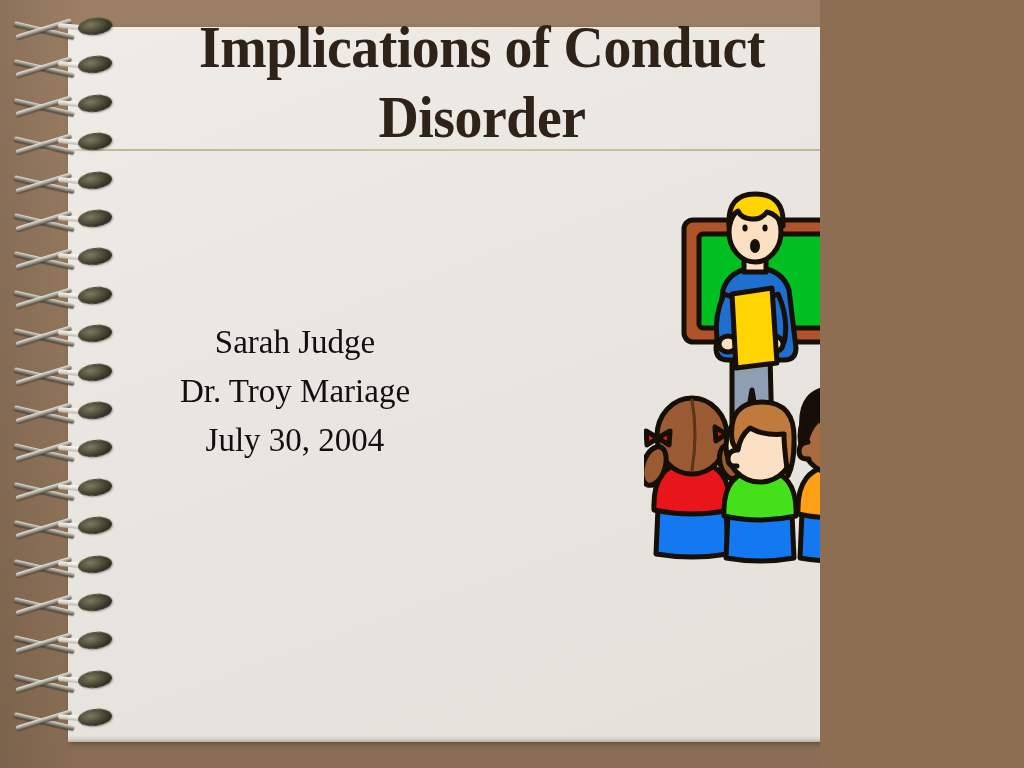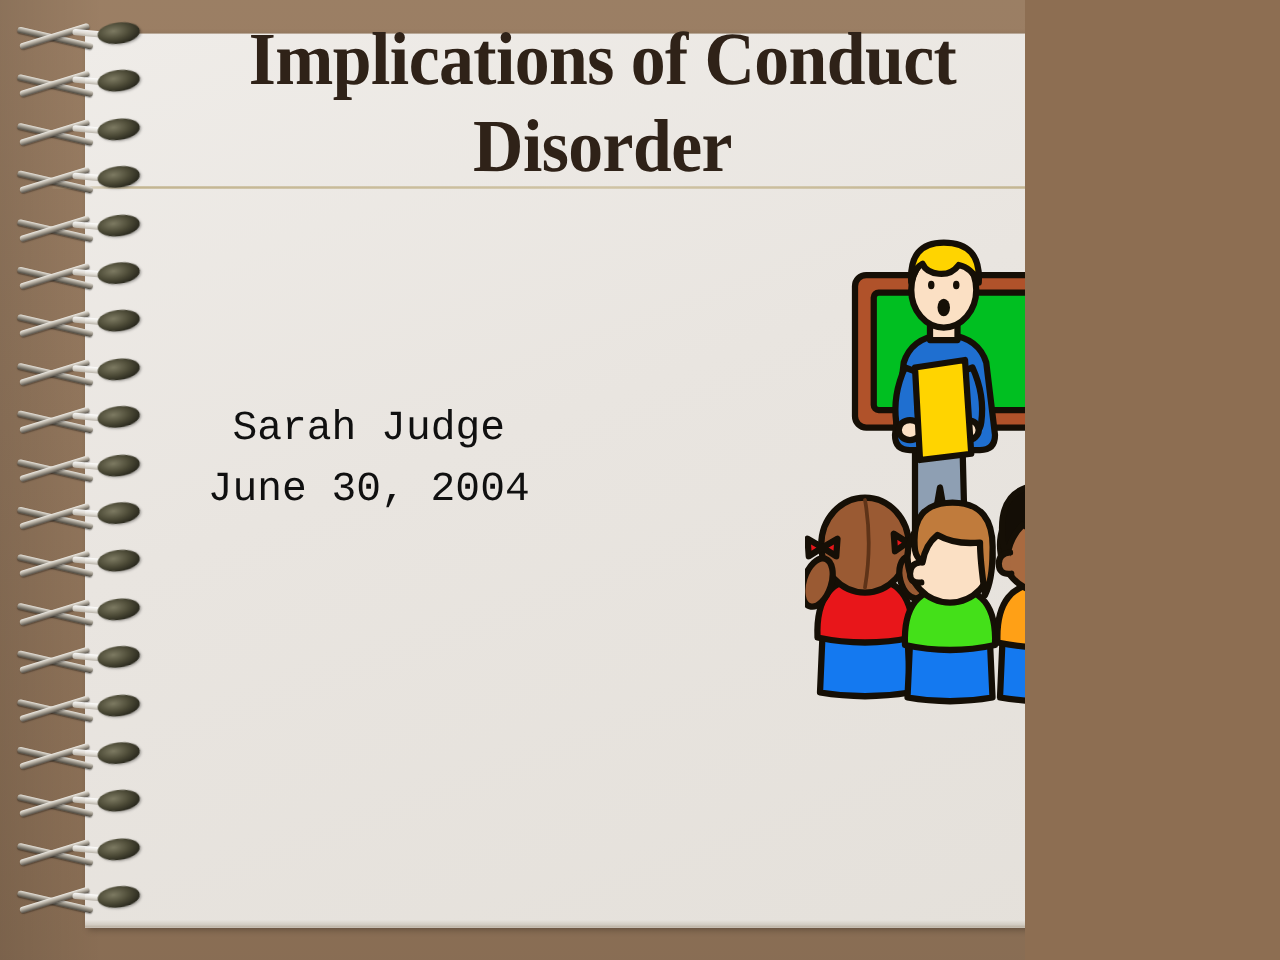--- a/index.html
+++ b/index.html
@@ -152,21 +152,21 @@
   }
 
   
   #body-block {
     position: absolute;
     left: 110px;
     top: 318px;
     width: 370px;
     text-align: center;
     color: #101010;
-    font-family: Liberation Mono, monospace;
+    font-family: Liberation Serif, serif;
     font-size: 33px;
     line-height: 49px;
   }
   #body-block .line { display: block; white-space: nowrap; }
 
   
   #page-number {
     position: absolute;
     left: 850px;
     top: 660px;
@@ -197,21 +197,22 @@
   <div id="page-edge-bottom"></div>
 
   <div id="title">
     <div>Implications of Conduct</div>
     <div>Disorder</div>
   </div>
   <div id="title-rule"></div>
 
   <div id="body-block">
     <span class="line">Sarah Judge</span>
-    <span class="line">June 30, 2004</span>
+    <span class="line">Dr. Troy Mariage</span>
+    <span class="line">July 30, 2004</span>
   </div>
 
   <div id="page-number">1</div>
 
   <div id="clipart">
     <svg viewBox="0 0 244 396" xmlns="http://www.w3.org/2000/svg">
       <g stroke="#150f06" stroke-width="5" stroke-linejoin="round" stroke-linecap="round">
 
         <rect x="40" y="42" width="160" height="122" rx="9" fill="#b0522a"></rect>
         <rect x="55" y="56" width="130" height="94" rx="4" fill="#00bf21"></rect>

